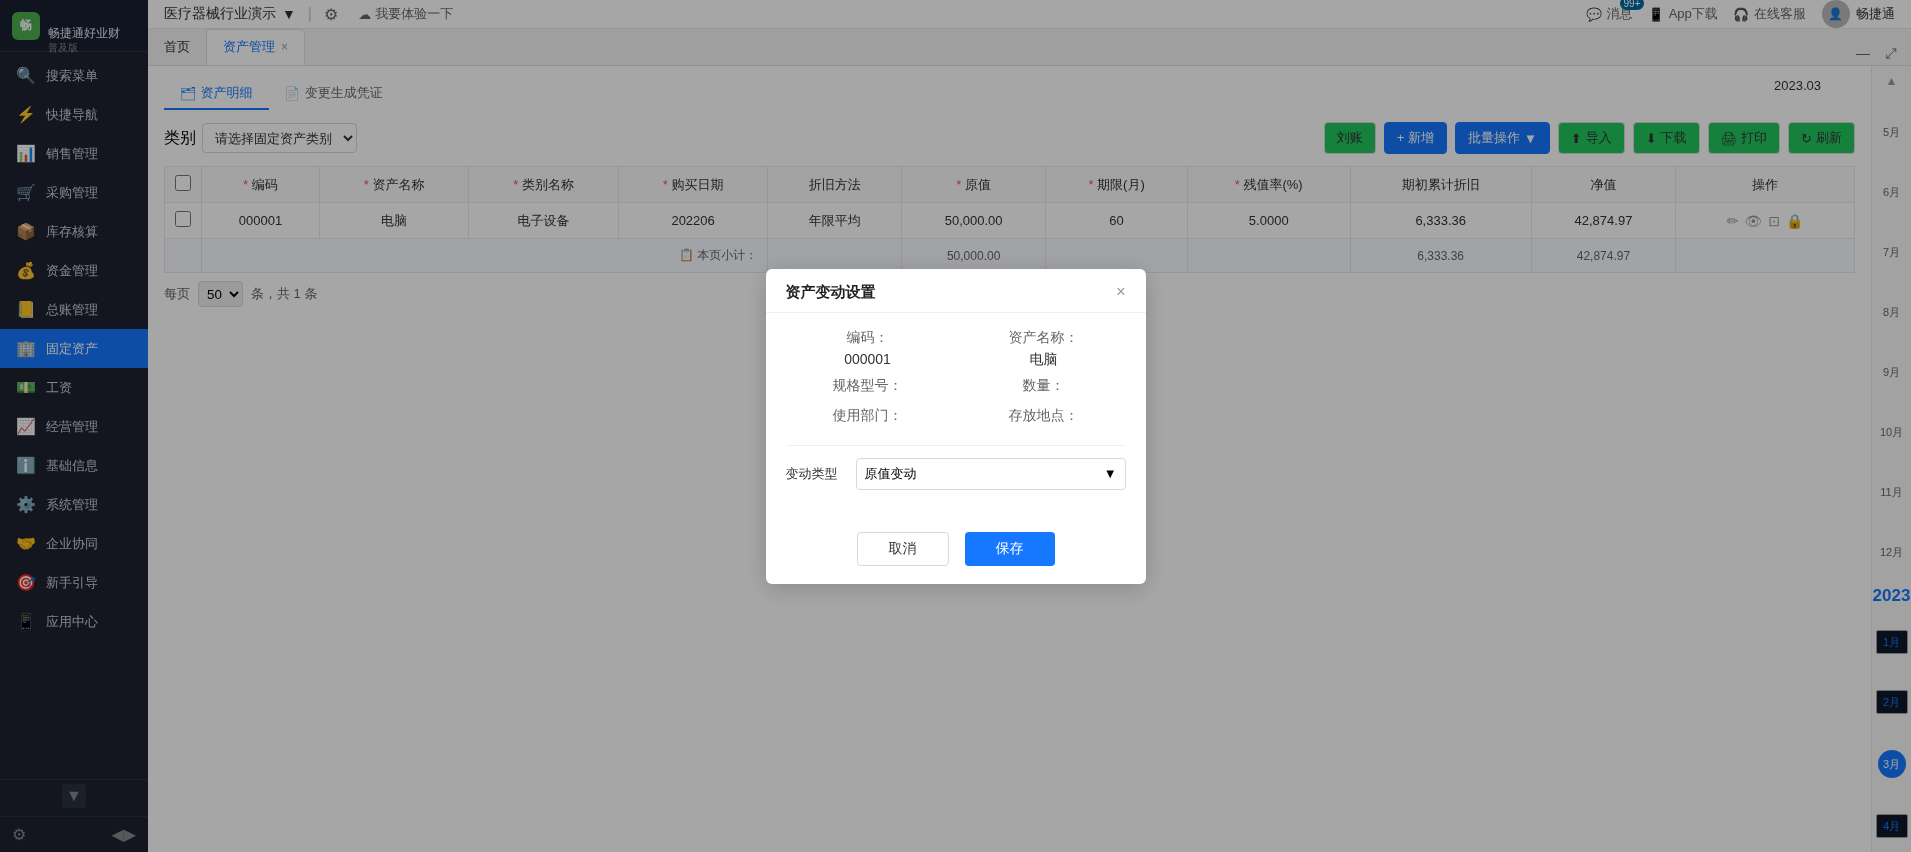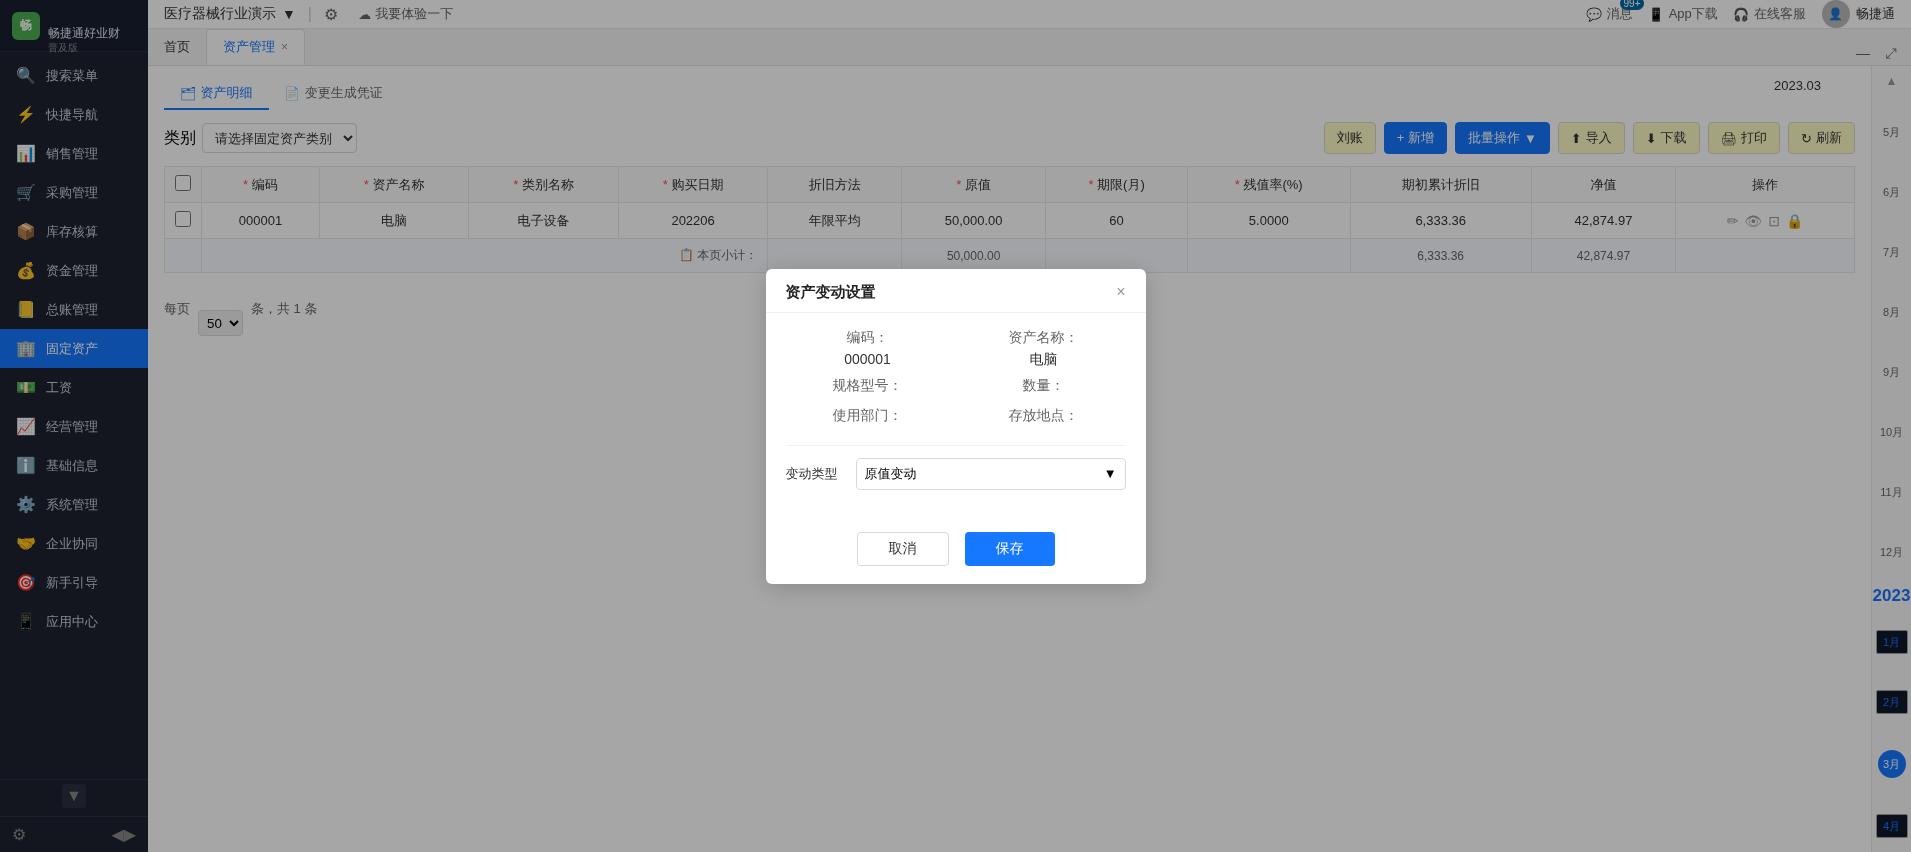--- a/index.html
+++ b/index.html
@@ -173,21 +173,21 @@
       padding: 0 12px;
       border-radius: 4px;
       font-size: 13px;
       cursor: pointer;
       border: 1px solid #d9d9d9;
       background: #fff;
       color: #333;
       display: flex; align-items: center; gap: 4px;
     }
     .btn-primary { background: #1677ff; color: #fff; border-color: #1677ff; }
-    .btn-default { background: #fef9c3; color: #333; border: 1px solid #d9d9d9; }
+    .btn-default { background: #22c55e; color: #333; border: 1px solid #d9d9d9; }
     .btn-batch { background: #1677ff; color: #fff; border-color: #1677ff; }
 
     
     .data-table { width: 100%; border-collapse: collapse; font-size: 13px; }
     .data-table th {
       background: #fafafa;
       border: 1px solid #e8e8e8;
       padding: 8px 10px;
       text-align: center;
       font-weight: 500;
@@ -201,21 +201,21 @@
       text-align: center;
       color: #333;
     }
     .subtotal-row td { background: #f8faff; color: #666; font-size: 12px; }
     .table-checkbox { width: 16px; height: 16px; cursor: pointer; }
     .action-icons { display: flex; align-items: center; justify-content: center; gap: 6px; }
     .action-icon { color: #999; cursor: pointer; font-size: 14px; }
 
     
     .pagination { display: flex; align-items: center; gap: 8px; padding: 8px 0; font-size: 13px; color: #666; }
-    .pagination-select { height: 26px; border: 1px solid #d9d9d9; border-radius: 4px; padding: 0 4px; margin-top: 29px; }
+    .pagination-select { height: 26px; border: 1px solid #d9d9d9; border-radius: 4px; padding: 0 4px; }
 
     
     .timeline-panel {
       width: 40px;
       background: #f9f9f9;
       border-left: 1px solid #e8e8e8;
       display: flex;
       flex-direction: column;
       align-items: center;
       padding: 4px 0;

